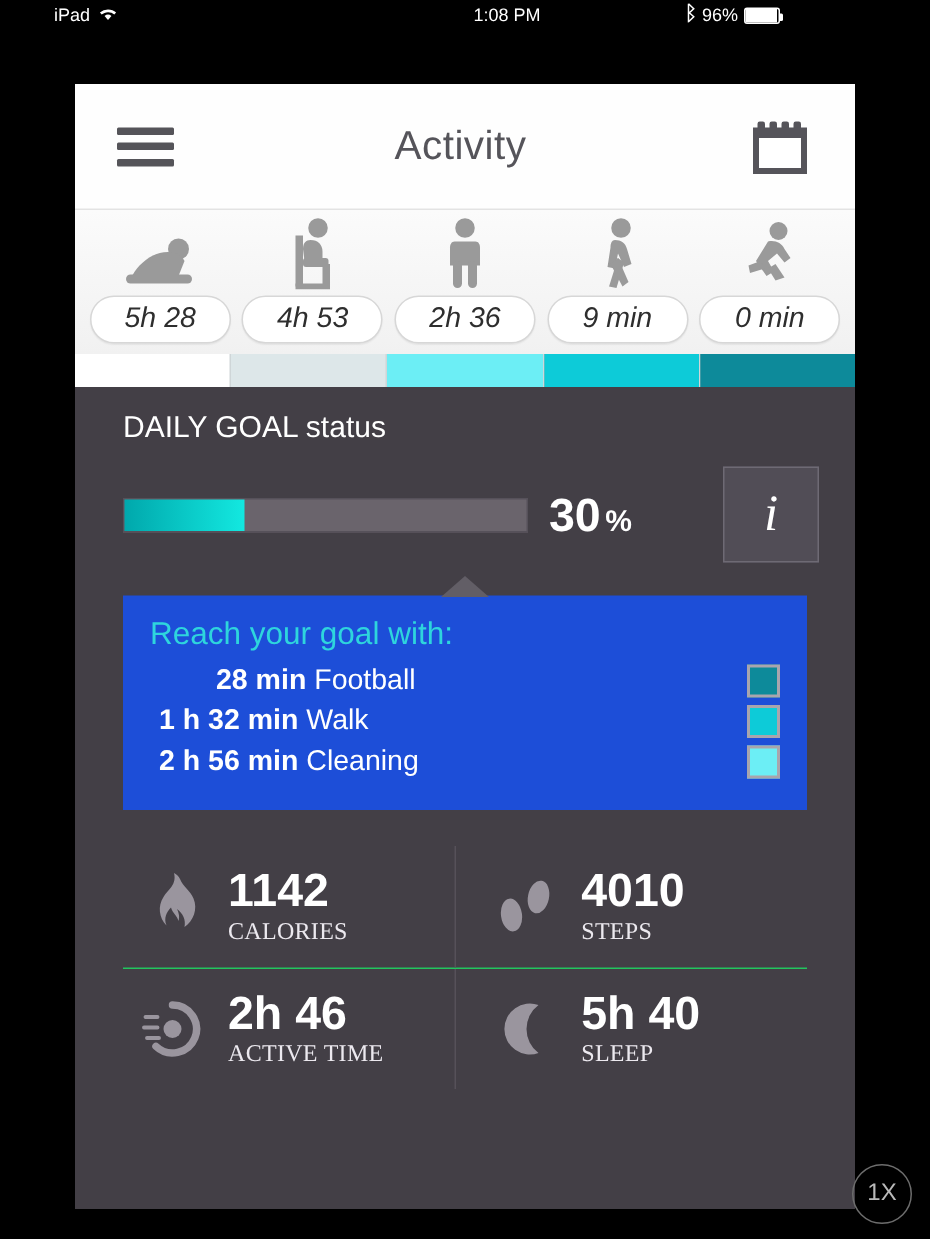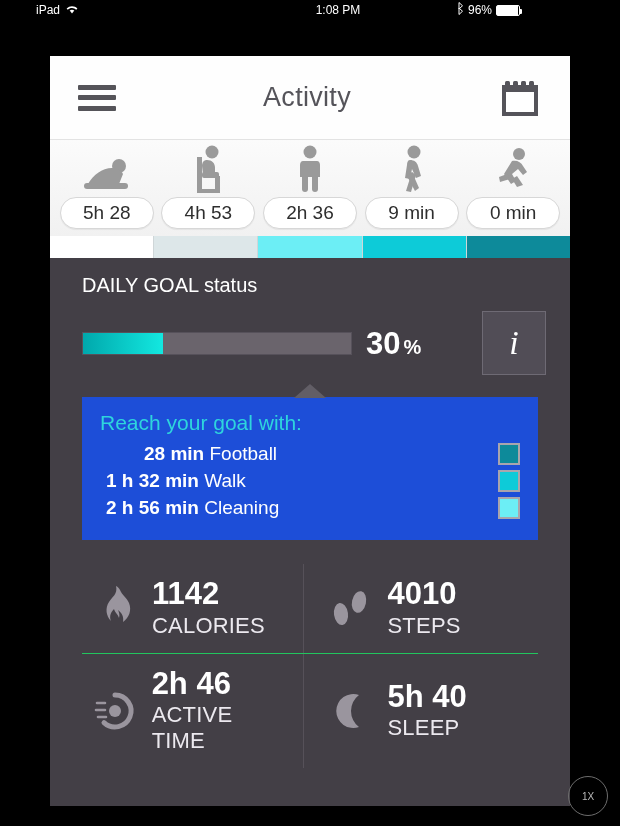--- a/index.html
+++ b/index.html
@@ -19,21 +19,21 @@
   .app{position:absolute;left:50px;top:56px;width:520px;height:750px;background:#433f46;overflow:hidden;}
 
   
   .appbar{height:84px;background:#fefefe;display:flex;align-items:center;justify-content:space-between;padding:0 28px;box-sizing:border-box;border-bottom:1px solid #e3e3e3;}
   .hamburger{width:38px;height:26px;display:flex;flex-direction:column;justify-content:space-between;cursor:pointer;}
   .hamburger span{display:block;height:5px;background:#555459;border-radius:1px;}
   .apptitle{font-size:27px;color:#55545a;letter-spacing:.3px;}
   .notepad{width:44px;height:44px;}
 
   
-  .strip{height:96px;background:linear-gradient(#fbfbfb,#f1f1f1);display:flex;padding:0 6px;box-sizing:border-box;}
+  .strip{height:96px;background:linear-gradient(#fbfbfb,#f1f1f1);display:flex;padding:0 6px;box-sizing:border-box;font-style:italic;}
   .strip-col{flex:1;display:flex;flex-direction:column;align-items:center;justify-content:flex-end;padding-bottom:7px;}
   .strip-icon{height:48px;display:flex;align-items:flex-end;justify-content:center;}
   .pill{margin-top:4px;background:#fff;border:1px solid #d7d7d7;border-radius:18px;padding:4px 0;width:92px;text-align:center;font-size:19px;color:#2e2e2e;box-shadow:0 1px 1px rgba(0,0,0,.06);}
 
   
   .legend{display:flex;height:22px;}
   .legend div{flex:1;border-right:1px solid #cfd6d8;box-sizing:border-box;}
   .legend div:last-child{border-right:none;}
 
   
@@ -60,24 +60,24 @@
   .s-indent-1{padding-left:6px;}
 
   
   .stats{margin:24px 32px 0 32px;}
   .stat-row{display:flex;}
   .stat{flex:1;display:flex;align-items:center;gap:12px;padding:14px 12px 14px 8px;box-sizing:border-box;}
   .stat + .stat{border-left:1px solid #565159;padding-left:22px;}
   .stat-row + .stat-row{border-top:1px solid #22c55e;}
   .stat-ico{width:50px;display:flex;justify-content:center;align-items:center;}
   .stat-val{color:#fff;font-weight:bold;font-size:31px;line-height:1.05;}
-  .stat-lbl{color:#ece9ef;font-size:22px;letter-spacing:.2px;margin-top:2px;}
-
-  
-  .zoomchip{position:absolute;right:12px;bottom:10px;width:38px;height:38px;border-radius:50%;border:1px solid #6d6d6d;color:#b9b9b9;display:flex;align-items:center;justify-content:center;font-size:10px;}
+  .stat-lbl{color:#ece9ef;font-size:16px;letter-spacing:.2px;margin-top:2px;font-family:Liberation Serif, serif;}
+
+  
+  .zoomchip{position:absolute;right:12px;bottom:10px;width:38px;height:38px;border-radius:50%;border:1px solid #6d6d6d;color:#b9b9b9;display:flex;align-items:center;justify-content:center;font-size:16px;}
 </style>
 </head>
 <body>
 
 <div class="screen">
 
   <div class="statusbar">
     <div class="sb-left">
       <span>iPad</span>
       <span>

